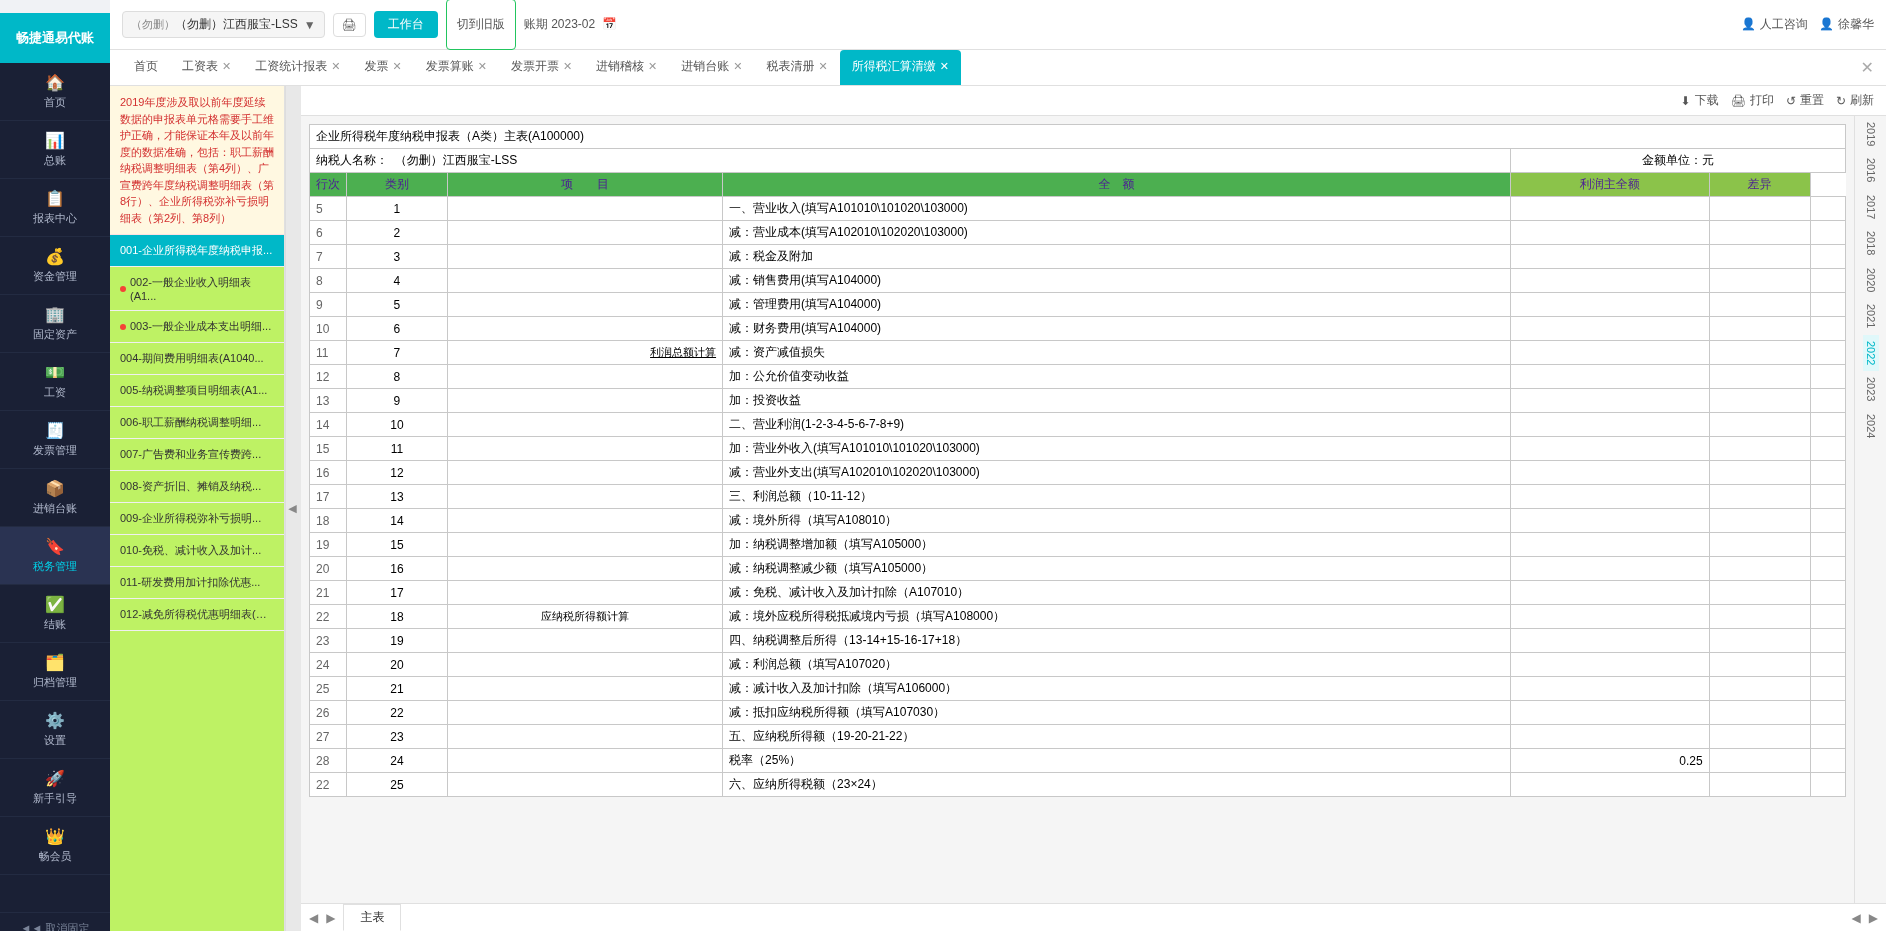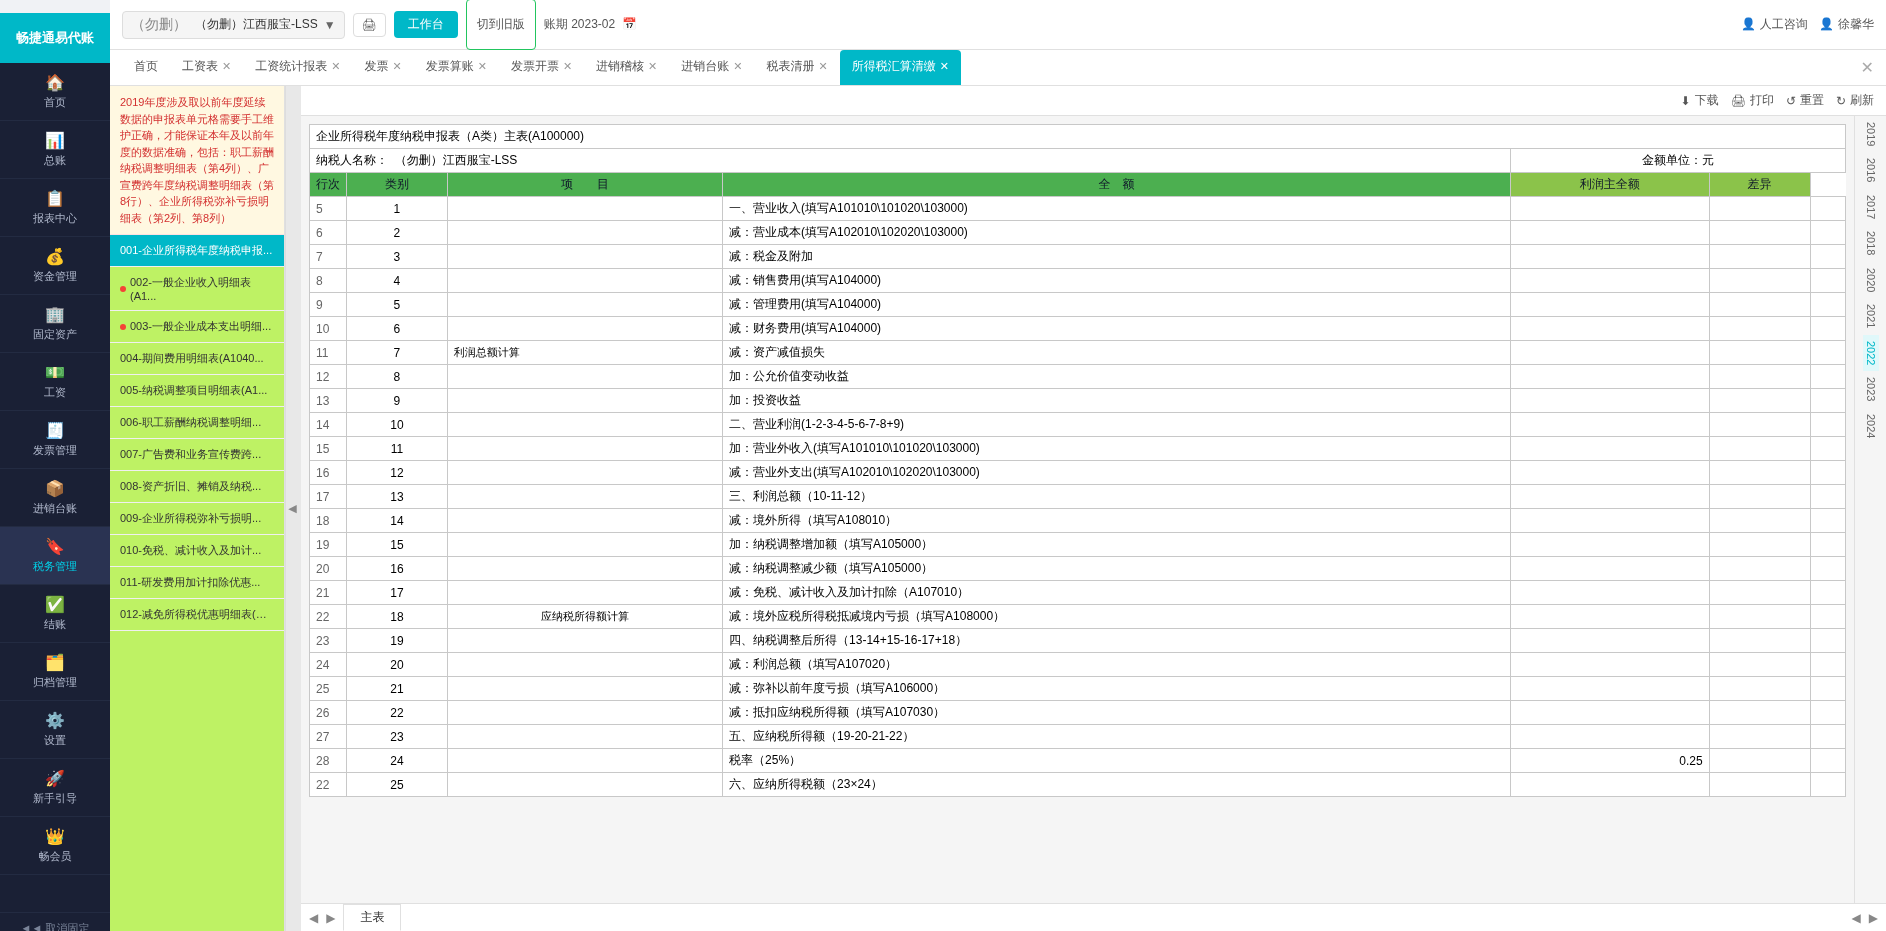--- a/index.html
+++ b/index.html
@@ -247,21 +247,21 @@
       font-size: 12px;
     }
     .tax-table th, .tax-table td {
       border: 1px solid #c8c8c8;
       padding: 3px 6px;
       text-align: left;
       white-space: nowrap;
     }
     .tax-table th {
       background: #4caf50;
-      color: #0f172a;
+      color: #4c1d95;
       text-align: center;
       font-weight: normal;
     }
     .tax-table th.col-xingci { background: #4caf50; }
     .tax-table th.col-leibie { background: #4caf50; }
     .tax-table th.col-xiangmu { background: #4caf50; }
     .tax-table th.col-quane { background: #4caf50; }
     .tax-table th.col-lirune { background: #8bc34a; }
     .tax-table th.col-chaye { background: #8bc34a; }
     .tax-table td { vertical-align: middle; }
@@ -369,21 +369,21 @@
     </div>
   <div class="sidebar-bottom">
     <span>◄◄ 取消固定</span>
   </div>
 </div>
 
 <div class="main-area">
 
   <div class="top-header">
     <div class="company-selector">
-      <span style="font-size:14px;color:#888;margin-right:8px;">（勿删）</span>
+      <span style="font-size:11px;color:#888;margin-right:0;">（勿删）</span>
       <span>（勿删）江西服宝-LSS</span>
       <span class="arrow">▼</span>
     </div>
     <div class="header-icon-btn">🖨</div>
     <button class="btn-primary">工作台</button>
     <button class="btn-outline">切到旧版</button>
     <span class="header-period">
       <span>账期</span>
       <span>2023-02</span>
       <span style="margin-left:4px;cursor:pointer;">📅</span>
@@ -584,21 +584,21 @@
                   <td class="center">6</td>
                   <td style="text-align: center; font-size: 11px;"></td>
                   <td>减：财务费用(填写A104000)</td>
                   <td style="text-align: right;"></td>
                   <td></td>
                   <td></td>
                 </tr>
                 <tr>
                   <td class="row-num">11</td>
                   <td class="center">7</td>
-                  <td style="text-align: left; font-size: 11px;">利润总额计算</td>
+                  <td style="text-align: right; font-size: 11px; text-decoration: underline;">利润总额计算</td>
                   <td>减：资产减值损失</td>
                   <td style="text-align: right;"></td>
                   <td></td>
                   <td></td>
                 </tr>
                 <tr>
                   <td class="row-num">12</td>
                   <td class="center">8</td>
                   <td style="text-align: center; font-size: 11px;"></td>
                   <td>加：公允价值变动收益</td>
@@ -711,21 +711,21 @@
                   <td style="text-align: center; font-size: 11px;"></td>
                   <td>减：利润总额（填写A107020）</td>
                   <td style="text-align: right;"></td>
                   <td></td>
                   <td></td>
                 </tr>
                 <tr>
                   <td class="row-num">25</td>
                   <td class="center">21</td>
                   <td style="text-align: center; font-size: 11px;"></td>
-                  <td>减：弥补以前年度亏损（填写A106000）</td>
+                  <td>减：减计收入及加计扣除（填写A106000）</td>
                   <td style="text-align: right;"></td>
                   <td></td>
                   <td></td>
                 </tr>
                 <tr>
                   <td class="row-num">26</td>
                   <td class="center">22</td>
                   <td style="text-align: center; font-size: 11px;"></td>
                   <td>减：抵扣应纳税所得额（填写A107030）</td>
                   <td style="text-align: right;"></td>

